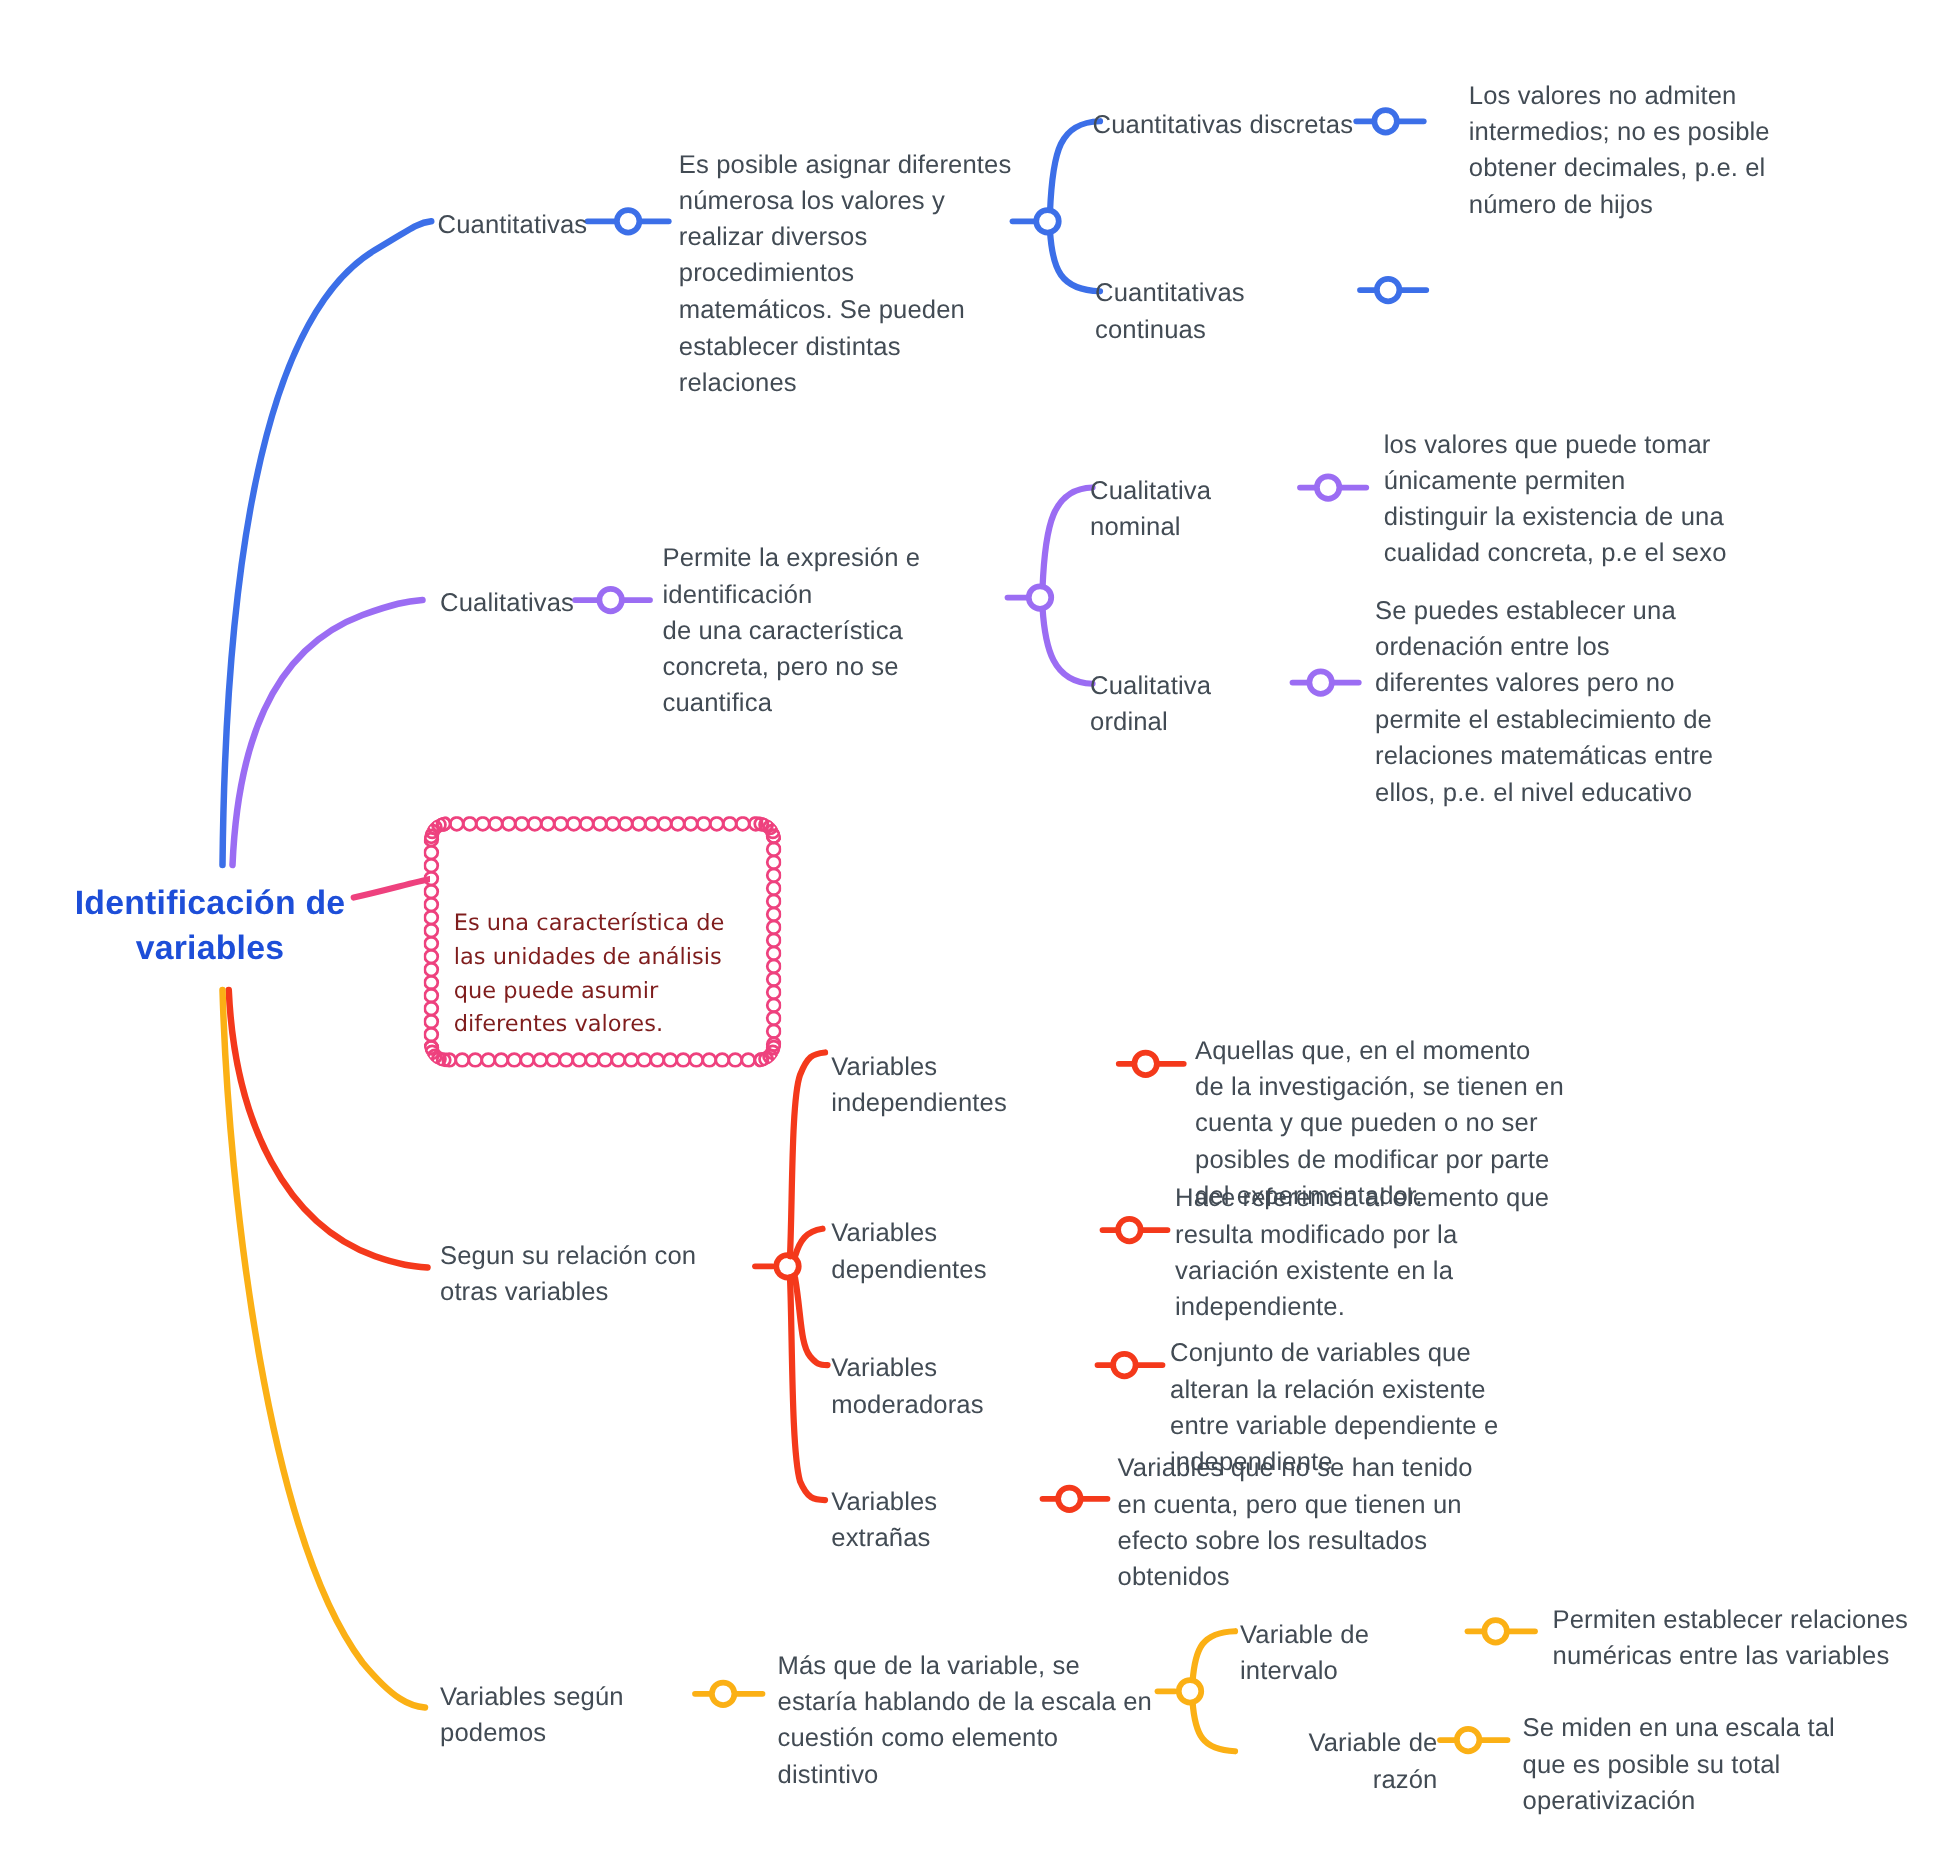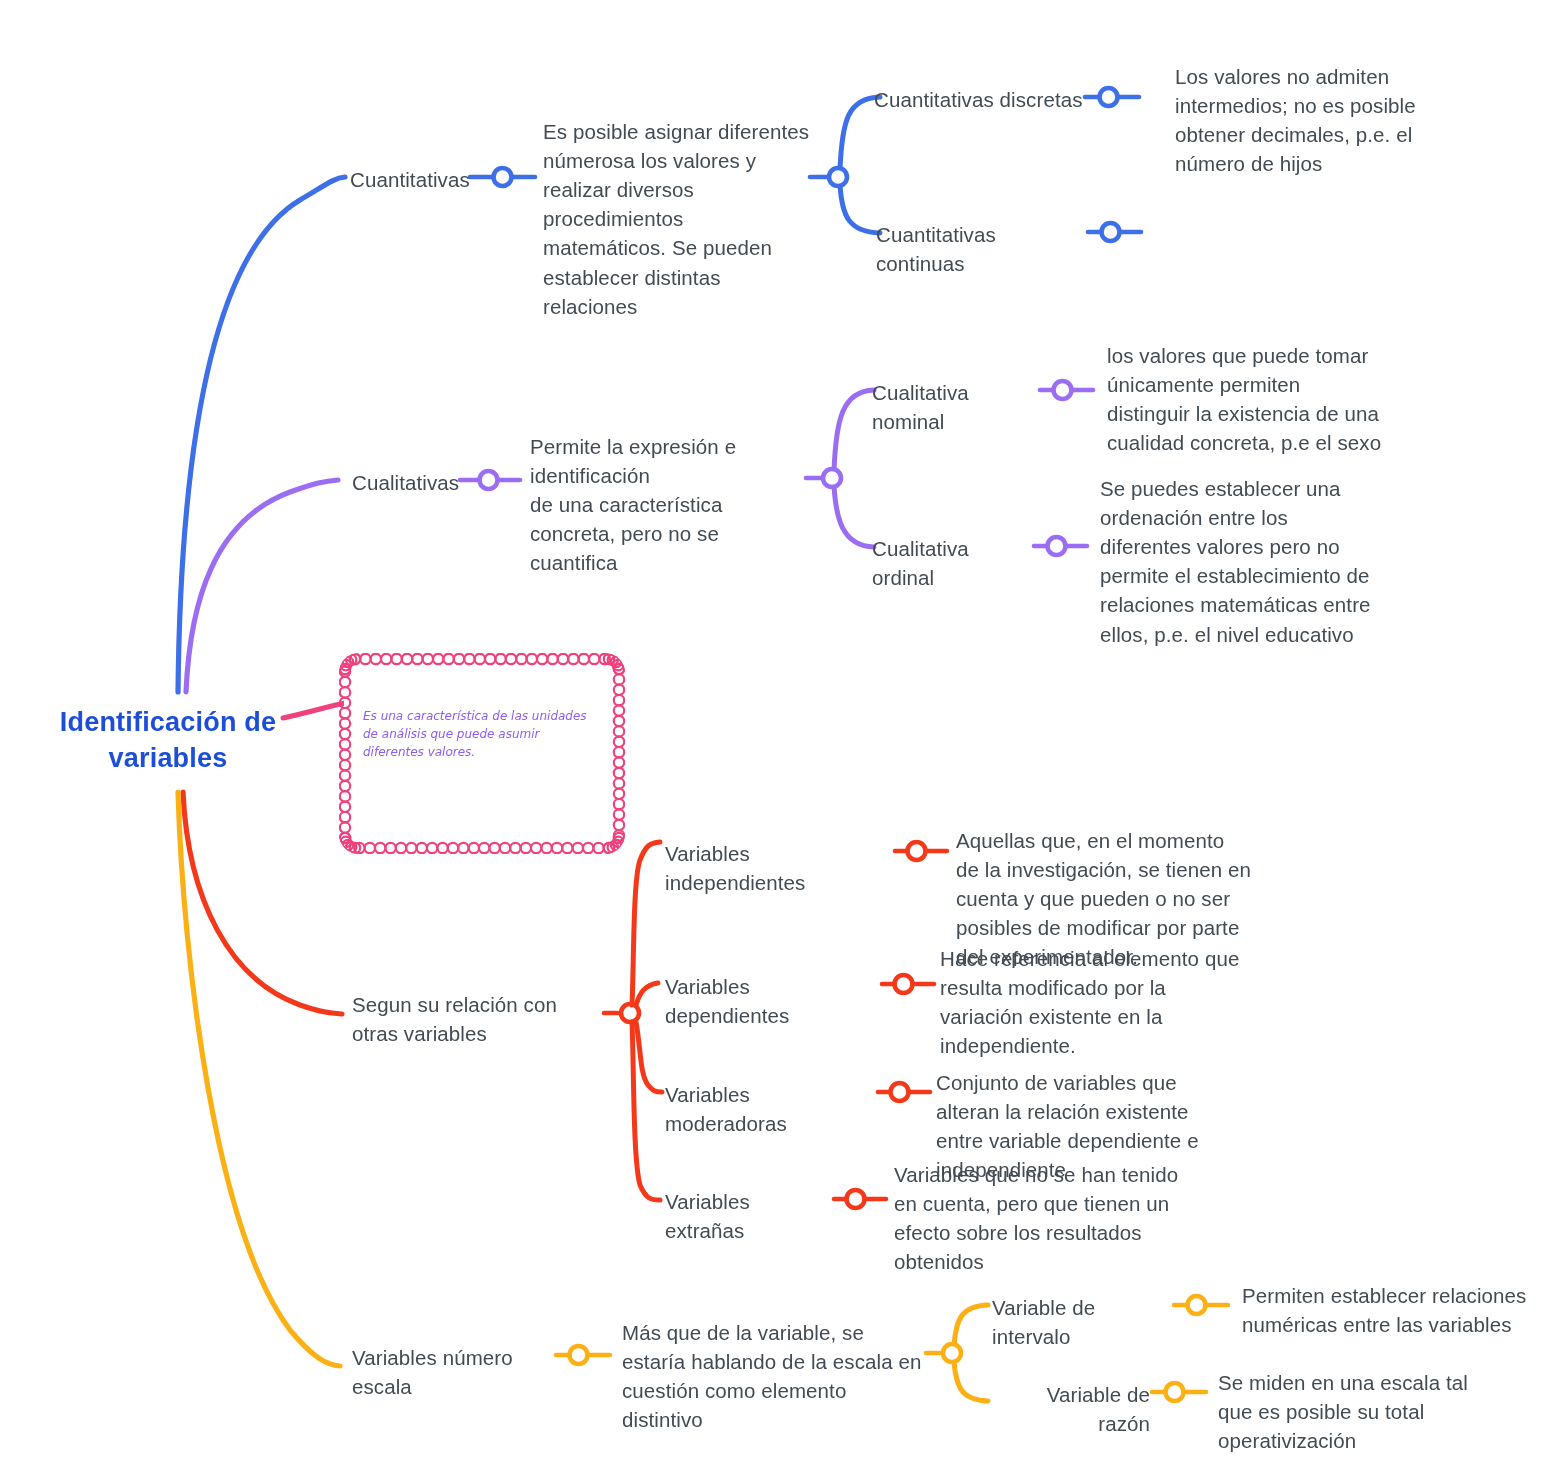--- a/index.html
+++ b/index.html
@@ -41,24 +41,23 @@
     line-height: 1.34;
     text-align: center;
     letter-spacing: 0.2px;
   }
   .note {
     position: absolute;
     box-sizing: border-box;
     border: 2.4px solid #ee417e;
     border-radius: 16px;
     background: #ffffff;
-    color: #8b5cf6;
+    color: #7f1d1d;
     font-family: "DejaVu Sans", sans-serif;
-    font-style: italic;
-    font-size: 12px;
+    font-size: 18px;
     line-height: 1.5;
     padding: 13px 17px 12px 19px;
     white-space: pre-line;
   }
   .note-scallop {
     position: absolute;
     left: -5px; top: -5px; right: -5px; bottom: -5px;
     border-radius: 20px;
     pointer-events: none;
   }
@@ -286,21 +285,21 @@
 
   <div class="lbl" style="left:665px; top:972px; width:214px;">Variables dependientes</div>
   <div class="lbl" style="left:940px; top:944px; width:300px;">Hace referencia al elemento que resulta modificado por la variación existente en la independiente.</div>
 
   <div class="lbl" style="left:665px; top:1080px; width:212px;">Variables moderadoras</div>
   <div class="lbl" style="left:936px; top:1052px; width:300px;margin-top:16px;">Conjunto de variables que alteran la relación existente entre variable dependiente e independiente</div>
 
   <div class="lbl" style="left:665px; top:1187px; width:168px;">Variables extrañas</div>
   <div class="lbl" style="left:894px; top:1160px; width:292px;">Variables que no se han tenido en cuenta, pero que tienen un efecto sobre los resultados obtenidos</div>
 
-  <div class="lbl" style="left:352px; top:1343px; width:200px;">Variables número escala</div>
+  <div class="lbl" style="left:352px; top:1343px; width:200px;">Variables según podemos</div>
   <div class="lbl" style="left:622px; top:1318px; width:300px;">Más que de la variable, se estaría hablando de la escala en cuestión como elemento distintivo</div>
 
   <div class="lbl" style="left:1242px; top:1281px; width:290px;">Permiten establecer relaciones numéricas entre las variables</div>
   <div class="lbl" style="left:992px; top:1293px; width:180px;">Variable de intervalo</div>
 
   <div class="lbl" style="left:992px; top:1380px; width:158px;text-align:right;">Variable de razón</div>
   <div class="lbl" style="left:1218px; top:1368px; width:290px;">Se miden en una escala tal que es posible su total operativización</div>
 
 </div>
 

